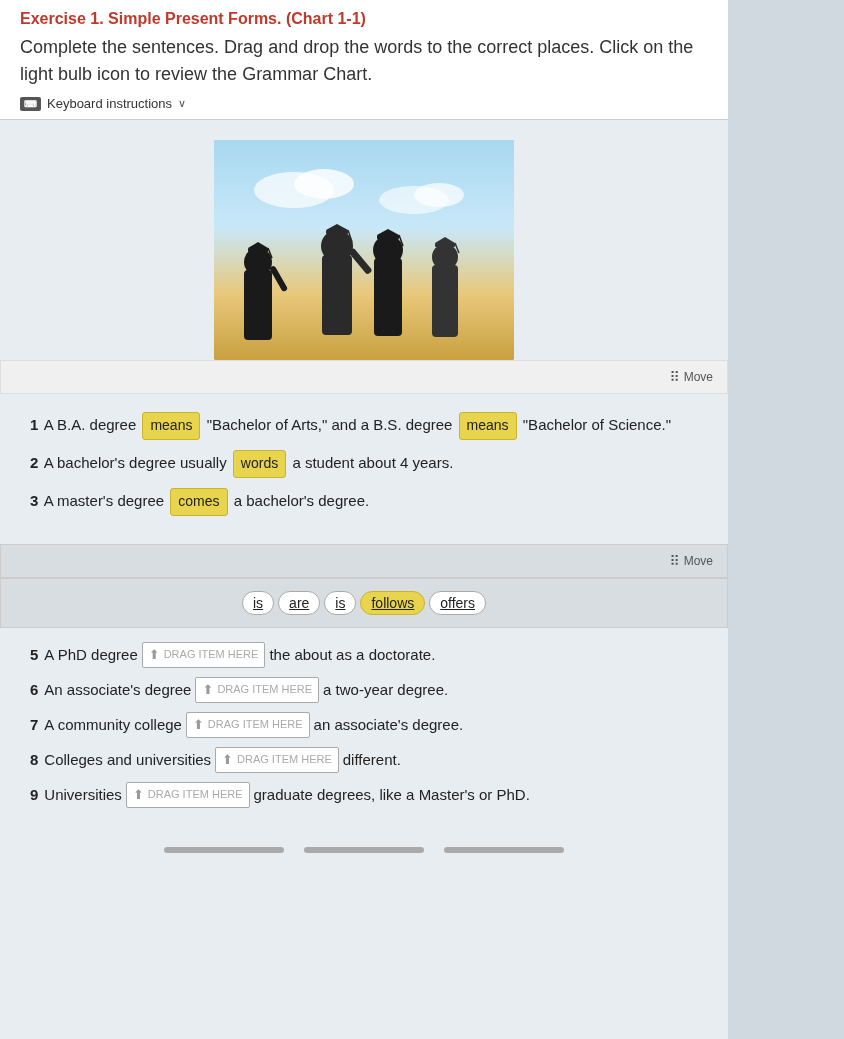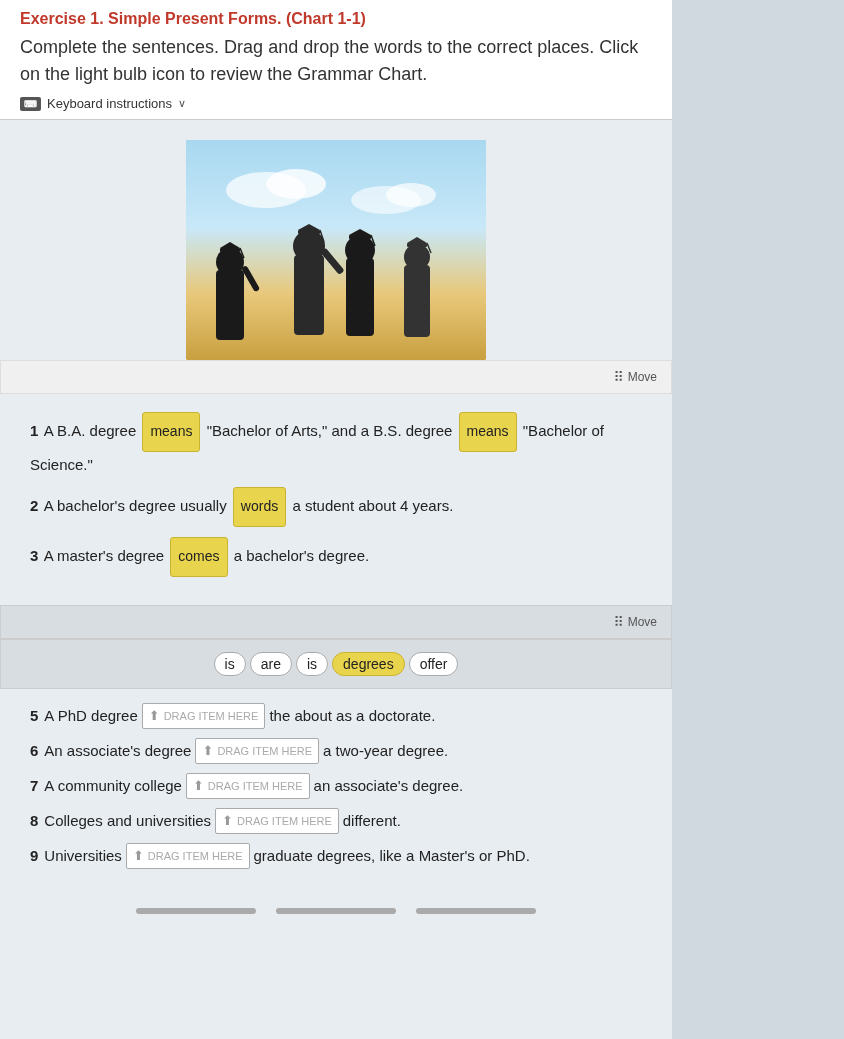--- a/index.html
+++ b/index.html
@@ -4,21 +4,21 @@
   <style>
     * { box-sizing: border-box; margin: 0; padding: 0; }
     body {
       font-family: Arial, sans-serif;
       font-size: 15px;
       background: #d0d8e0;
       min-height: 1039px;
       width: 844px;
     }
     .page {
-      width: 672px;
+      width: 728px;
       background: #e8edf2;
       min-height: 1039px;
       padding: 0;
     }
     .header {
       background: white;
       padding: 10px 20px 8px 20px;
       border-bottom: 1px solid #ccc;
     }
     .header-title {
@@ -105,21 +105,21 @@
     }
     .sentence-row .num {
       font-weight: bold;
       margin-right: 2px;
     }
     .word-chip {
       display: inline-block;
       background: #e8d44d;
       border: 1px solid #c8b430;
       border-radius: 3px;
-      padding: 7px 7px;
+      padding: 1px 7px;
       font-size: 14px;
       color: #222;
       margin: 0 2px;
       vertical-align: middle;
     }
     .move-bar2 {
       background: #d8dde2;
       border: 1px solid #ccc;
       display: flex;
       justify-content: flex-end;
@@ -139,20 +139,21 @@
     .bank-chip {
       display: inline-block;
       background: white;
       border: 1px solid #aaa;
       padding: 3px 10px;
       font-size: 14px;
       color: #222;
       margin: 0 2px;
       cursor: pointer;
       border-radius: 12px;
+      text-decoration: underline;
     }
     .bank-chip.highlighted {
       background: #e8d44d;
       border-color: #c8b430;
     }
     .drag-section {
       background: #e8edf2;
       padding: 14px 30px 10px 30px;
     }
     .drag-row {
@@ -324,22 +325,22 @@
       <button class="move-btn">
         <span class="move-icon">⠿</span>
         <span>Move</span>
       </button>
     </div>
 
     <div class="word-bank">
       <span class="bank-chip">is</span>
       <span class="bank-chip">are</span>
       <span class="bank-chip">is</span>
-      <span class="bank-chip highlighted">degrees</span>
-      <span class="bank-chip">offer</span>
+      <span class="bank-chip highlighted">follows</span>
+      <span class="bank-chip">offers</span>
     </div>
 
     <div class="drag-section">
 
       <div class="drag-row">
         <span class="num">5</span>
         <span> A PhD degree </span>
         <span class="drag-placeholder">
           <span class="drag-arrow">⬆</span>
           <span class="drag-text-sm">DRAG ITEM HERE</span>

